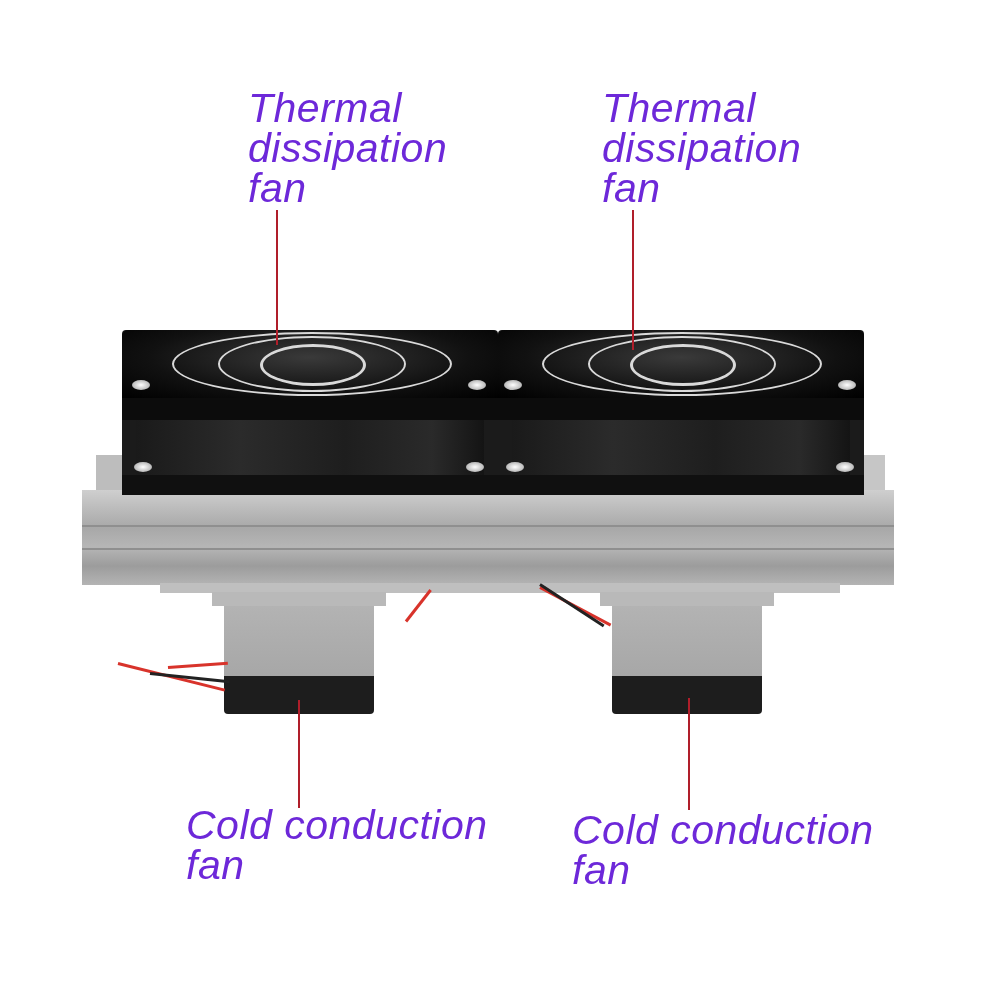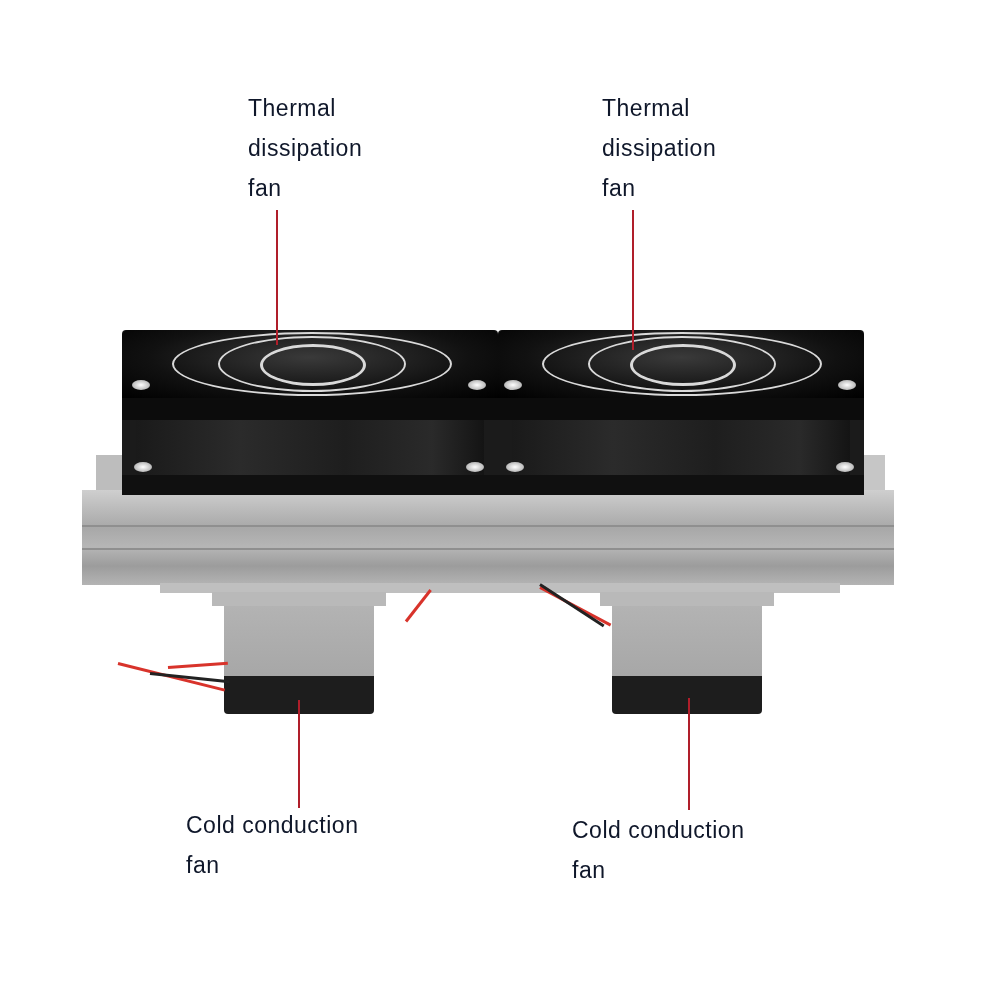--- a/index.html
+++ b/index.html
@@ -1,17 +1,17 @@
 <!DOCTYPE html>
 <html><head>
 <meta charset="utf-8">
 <style>
   html, body { margin:0; padding:0; background:#ffffff; }
   body { width:1001px; height:1001px; position:relative; overflow:hidden; font-family:"Liberation Sans", sans-serif; }
-  .label { position:absolute; font-size:23px; line-height:40px; color:#0f172a; letter-spacing:0.5px; }
+  .label { position:absolute; font-style:italic; font-size:41px; line-height:40px; color:#6d28d9; letter-spacing:0.5px; }
   .leader { position:absolute; width:2px; background:#b01e2a; }
   
   .heatsink { position:absolute; left:82px; top:490px; width:812px; height:95px;
     background:linear-gradient(#cfcfcf 0%, #bdbdbd 18%, #a8a8a8 40%, #b6b6b6 60%, #9c9c9c 80%, #b4b4b4 100%); }
   .heatsink-left { position:absolute; left:96px; top:455px; width:30px; height:40px; background:#bdbdbd; }
   .heatsink-right { position:absolute; left:855px; top:455px; width:30px; height:40px; background:#c6c6c6; }
   .fin-line { position:absolute; left:82px; width:812px; height:2px; background:#8f8f8f; }
   .base-plate { position:absolute; left:160px; top:583px; width:680px; height:10px; background:#bfbfbf; }
   
   .fan { position:absolute; top:330px; height:165px; background:#1b1b1b; border-radius:4px; }

